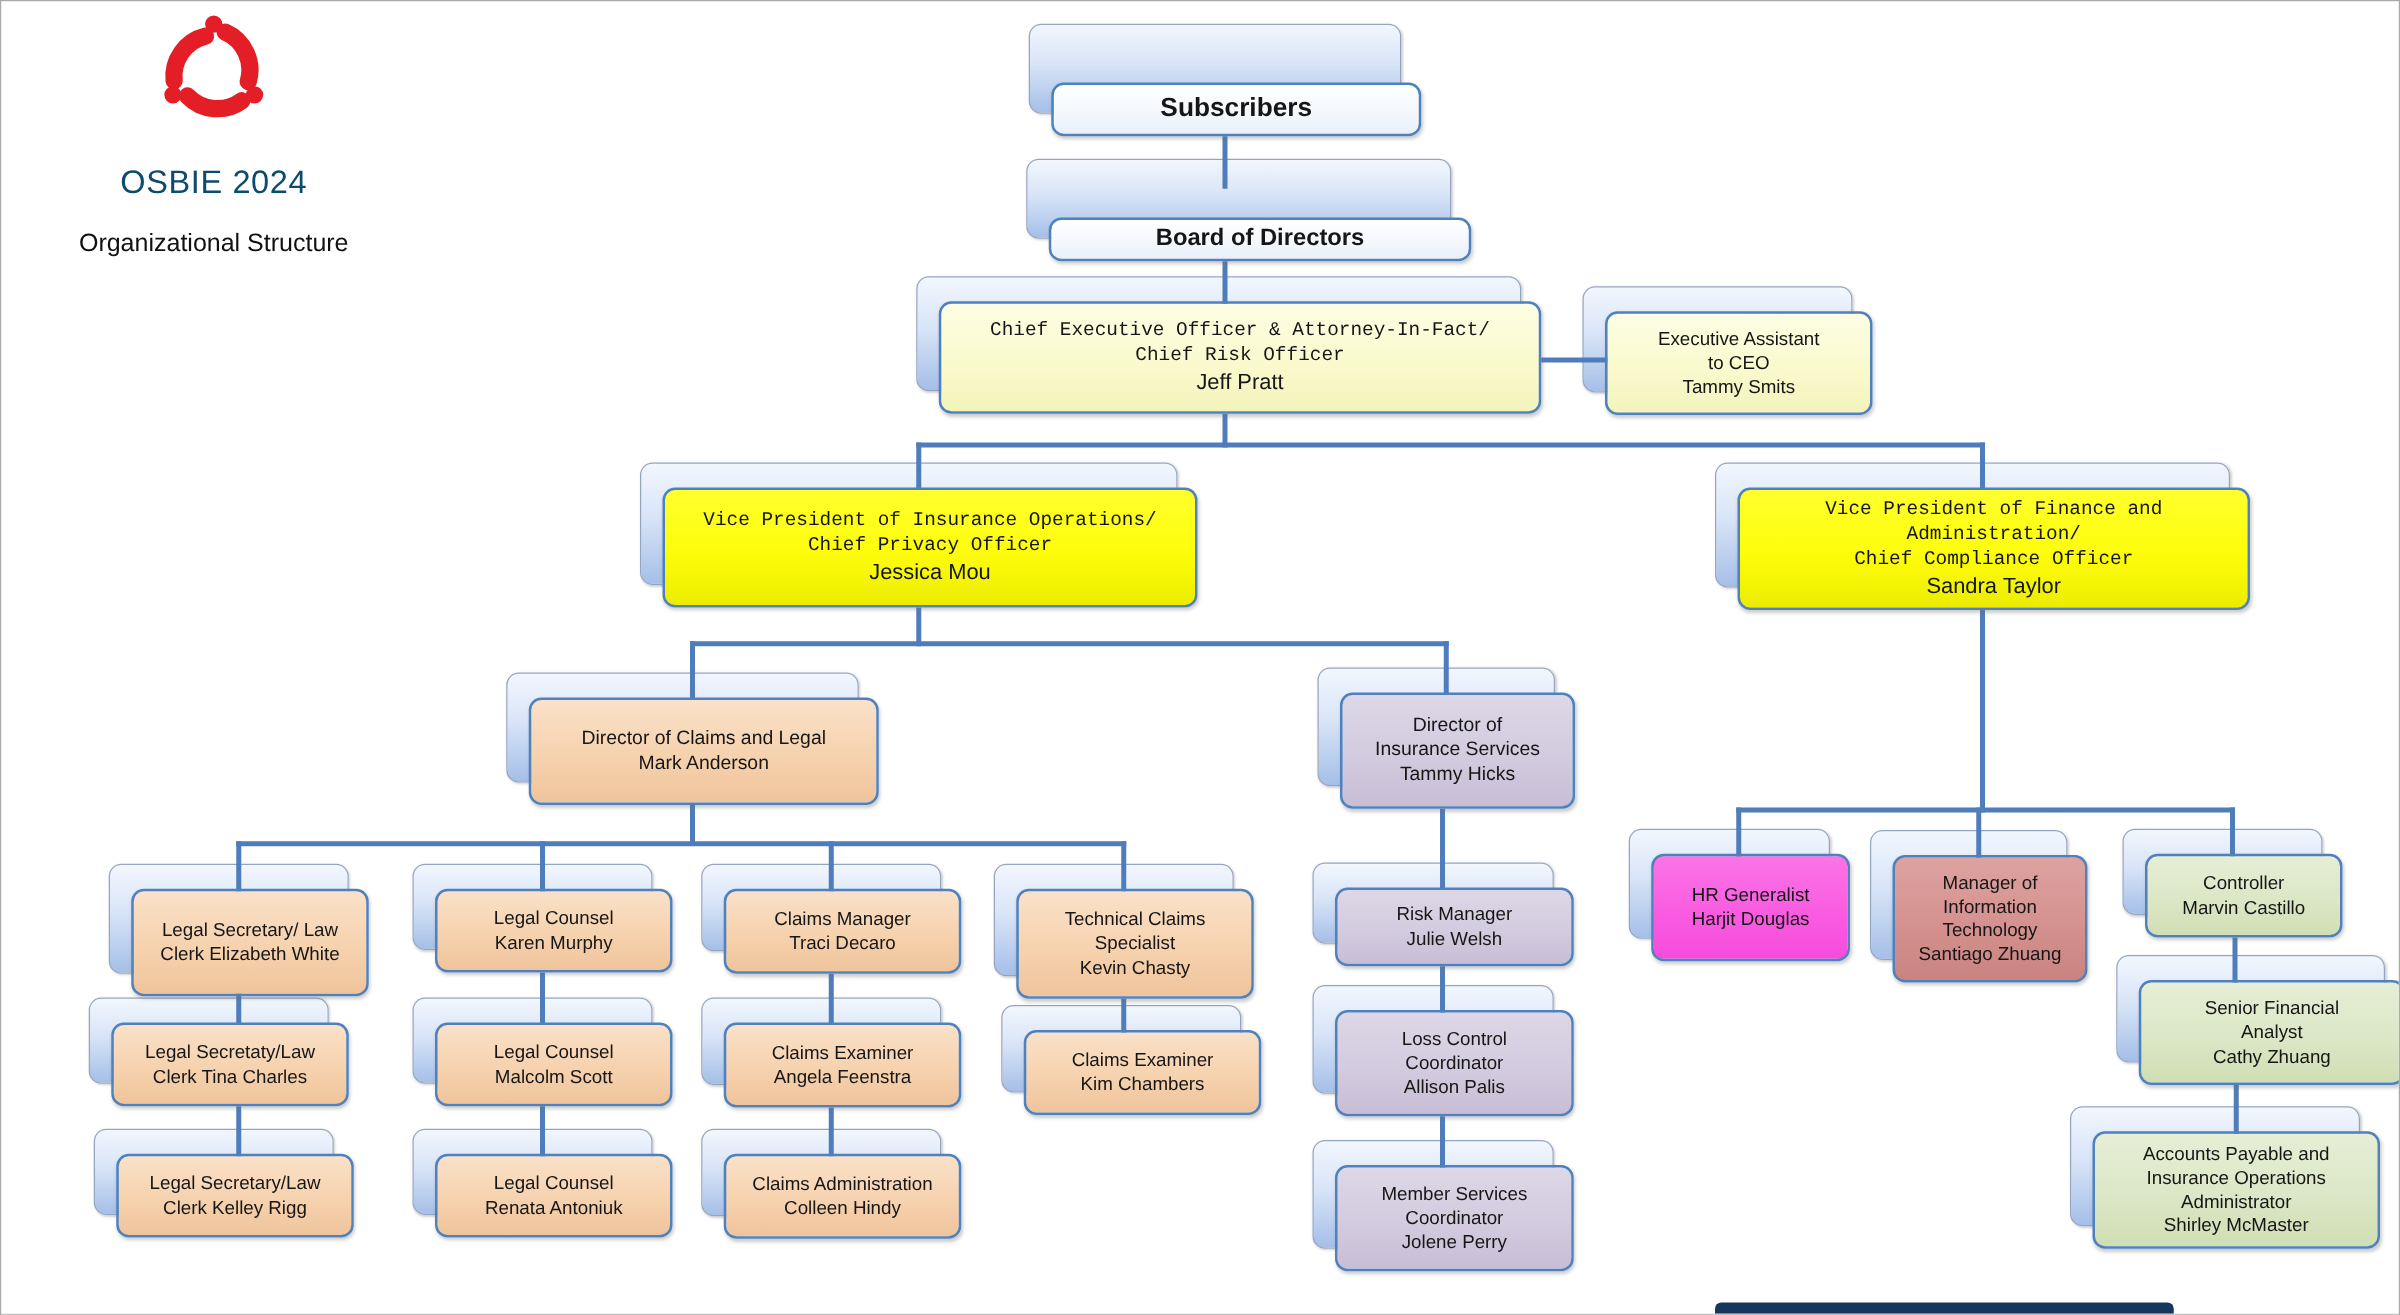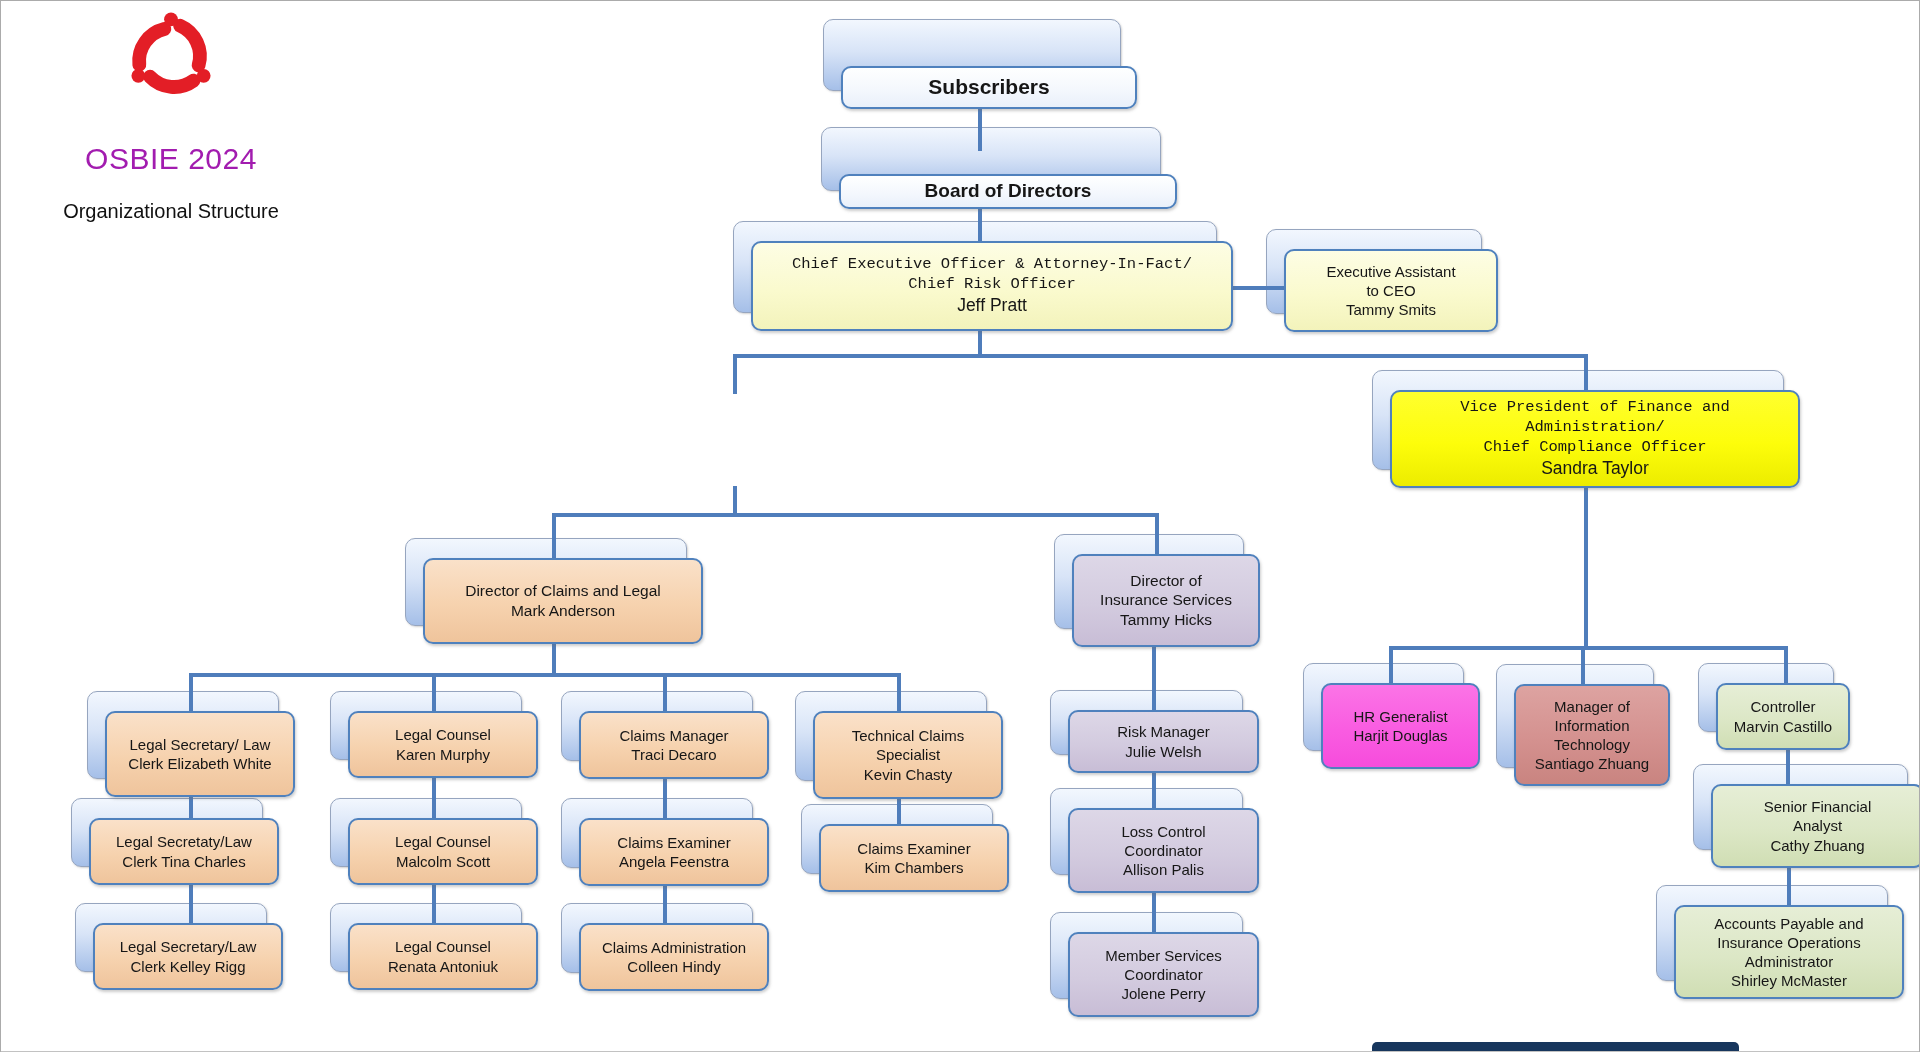--- a/index.html
+++ b/index.html
@@ -2,21 +2,21 @@
 <html><head>
 <meta charset="utf-8">
 <style>
   html,body{margin:0;padding:0;background:#ffffff;font-family:"Liberation Sans",sans-serif;}
   #canvas{position:relative;width:1918px;height:1050px;background:#ffffff;border:1px solid #ababab;
           border-bottom:3px solid #c2c2c2;overflow:hidden;}
 
   
   .brand{position:absolute;left:30px;top:10px;width:280px;text-align:center;}
   .brand .logo{display:block;margin:0 auto;}
-  .brand .title{font-size:30px;color:#a21caf;margin-top:37px;letter-spacing:.5px;}
+  .brand .title{font-size:26px;color:#0c4a6e;margin-top:26px;letter-spacing:.5px;}
   .brand .subtitle{font-size:20px;color:#111;margin-top:22px;}
 
   
   .node{position:absolute;}
   .node .back{position:absolute;left:-18px;top:-20px;width:100%;height:100%;z-index:0;
         border:1px solid #96a5bf;border-radius:10px;
         background:linear-gradient(to bottom,#f2f7fe 0%,#d8e4f7 45%,#a5bfe8 100%);
         box-shadow:1px 1px 2px rgba(120,120,120,.35);}
   .node .front{position:absolute;inset:0;z-index:2;border-radius:10px;border:2px solid #4f81bd;
         display:flex;flex-direction:column;align-items:center;justify-content:center;
@@ -129,20 +129,28 @@
 
   <div class="node fs-sm" style="left:1283px;top:248px;width:214px;height:83px">
     <div class="back"></div>
     <div class="front c-pale">
       <div class="title">Executive Assistant
 to CEO</div>
       <div class="person">Tammy Smits</div>
     </div>
   </div>
 
+  <div class="node fs-md" style="left:529px;top:389px;width:428px;height:96px">
+    <div class="back"></div>
+    <div class="front c-yellow">
+      <div class="title">Vice President of Insurance Operations/
+Chief Privacy Officer</div>
+      <div class="person">Jessica Mou</div>
+    </div>
+  </div>
 
   <div class="node fs-md" style="left:1389px;top:389px;width:410px;height:98px">
     <div class="back"></div>
     <div class="front c-yellow">
       <div class="title">Vice President of Finance and Administration/
 Chief Compliance Officer</div>
       <div class="person">Sandra Taylor</div>
     </div>
   </div>
 
@@ -278,21 +286,21 @@
   </div>
   <div class="node fs-sm" style="left:1513px;top:683px;width:156px;height:102px">
     <div class="back"></div>
     <div class="front c-rose">
         <div class="title">Manager of
 Information
 Technology
 Santiago Zhuang</div>
       </div>
   </div>
-  <div class="node fs-sm" style="left:1715px;top:682px;width:134px;height:67px">
+  <div class="node fs-sm" style="left:1715px;top:682px;width:158px;height:67px">
     <div class="back"></div>
     <div class="front c-green">
         <div class="title">Controller
 Marvin Castillo</div>
       </div>
   </div>
   <div class="node fs-sm" style="left:1710px;top:783px;width:213px;height:84px">
     <div class="back"></div>
     <div class="front c-green">
         <div class="title">Senior Financial

